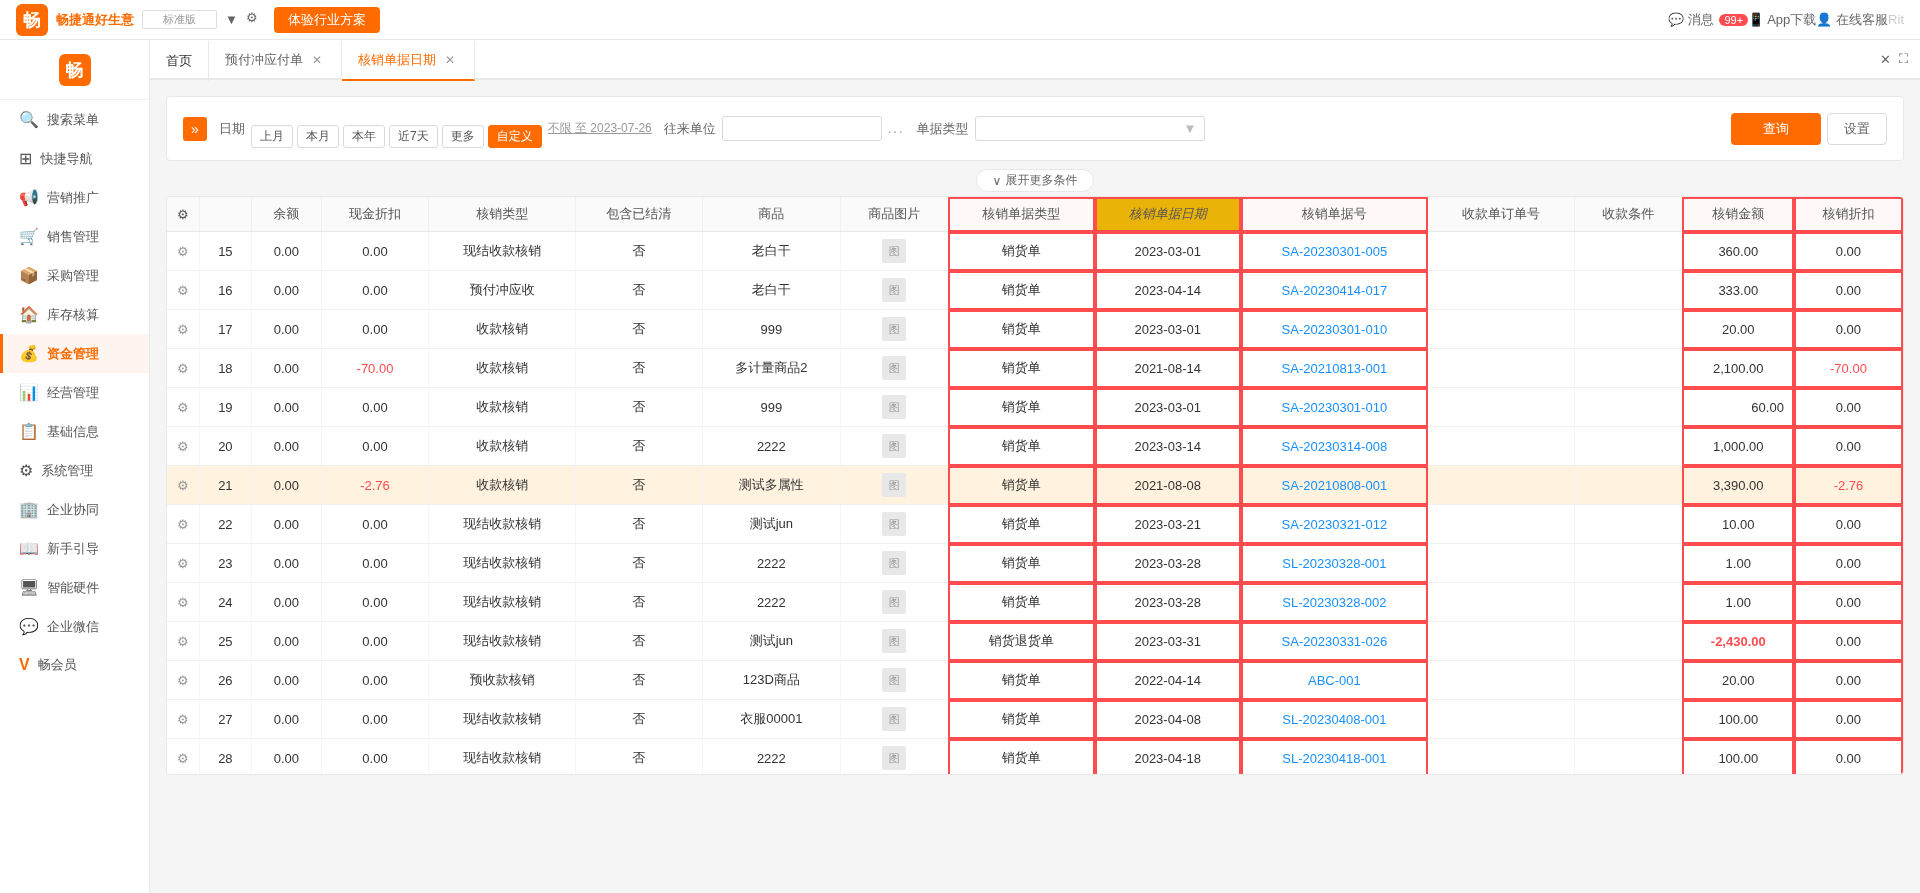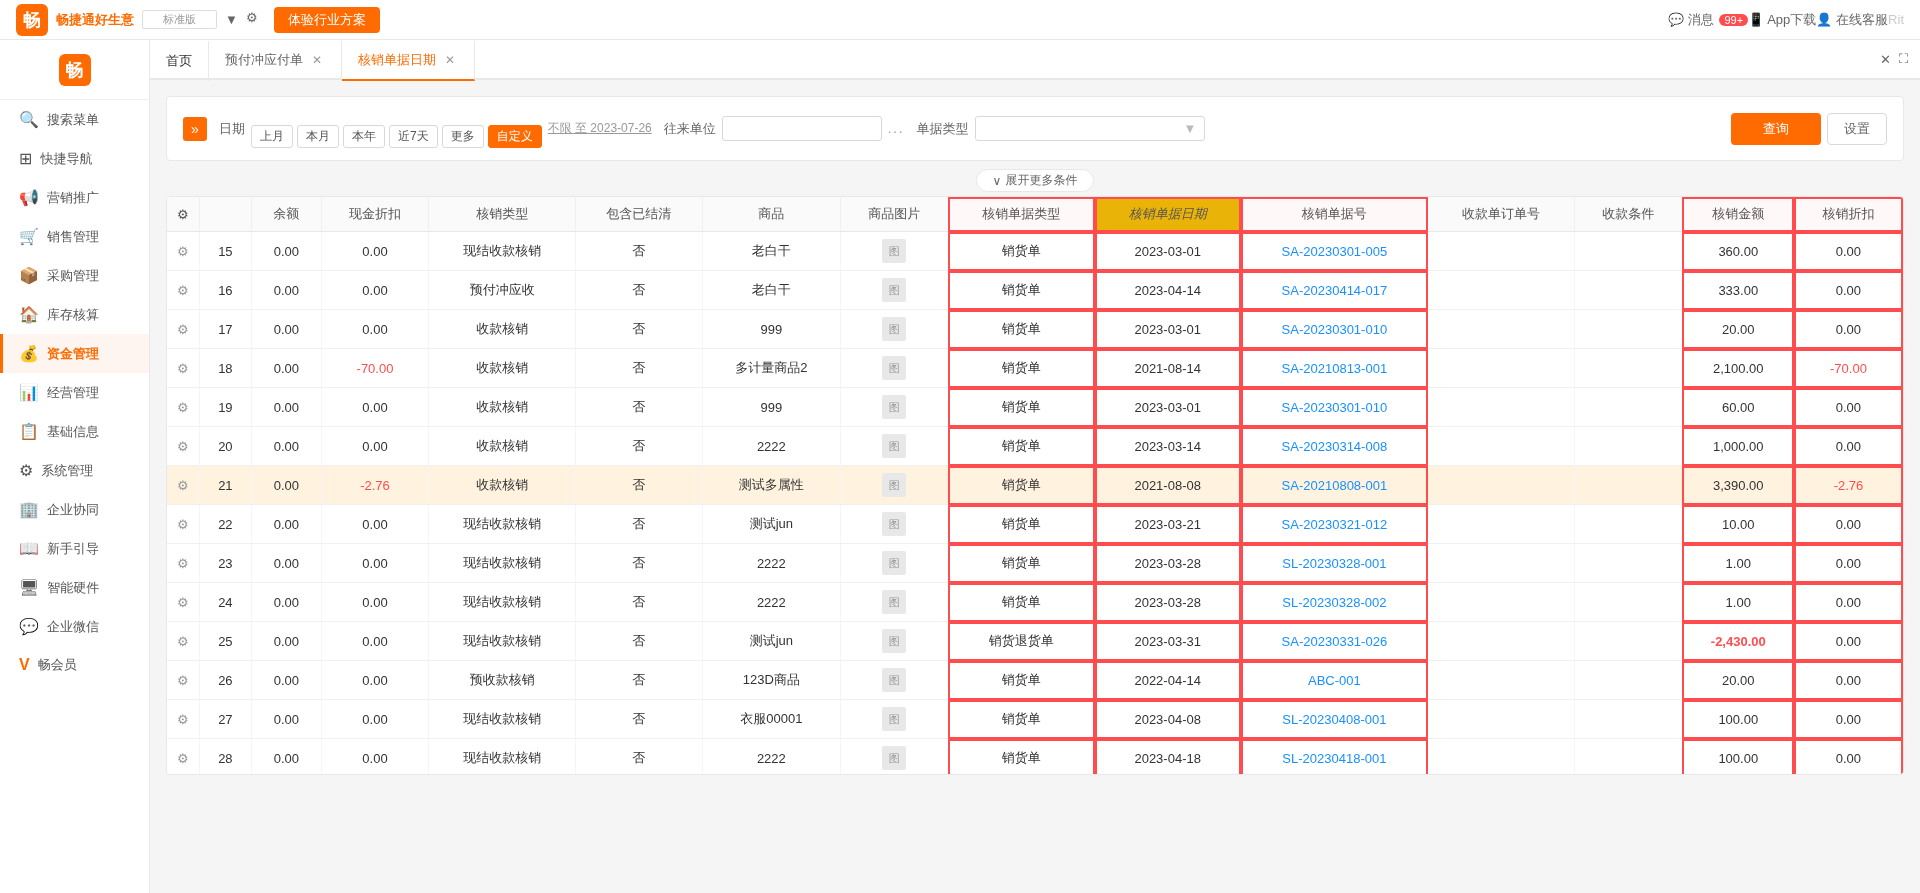--- a/index.html
+++ b/index.html
@@ -498,21 +498,21 @@
       <td>0.00</td>
       <td>收款核销</td>
       <td>否</td>
       <td>999</td>
       <td><div style="width:24px;height:24px;background:#e8e8e8;border-radius:2px;display:inline-flex;align-items:center;justify-content:center;font-size:11px;color:#999;">图</div></td>
       <td style="outline:2px solid #ff4d4f;outline-offset:-2px;">销货单</td>
       <td style="outline:2px solid #ff4d4f;outline-offset:-2px;">2023-03-01</td>
       <td style="outline:2px solid #ff4d4f;outline-offset:-2px;"><a class="link-text">SA-20230301-010</a></td>
       <td></td>
       <td></td>
-      <td style="outline:2px solid #ff4d4f;outline-offset:-2px;">60.00</td>
+      <td style="outline:2px solid #ff4d4f;outline-offset:-2px;text-align:right;">60.00</td>
       <td style="outline:2px solid #ff4d4f;outline-offset:-2px;">0.00</td>
     </tr>
               <tr>
       <td style="color:#999;">⚙</td>
       <td>20</td>
       <td>0.00</td>
       <td>0.00</td>
       <td>收款核销</td>
       <td>否</td>
       <td>2222</td>

